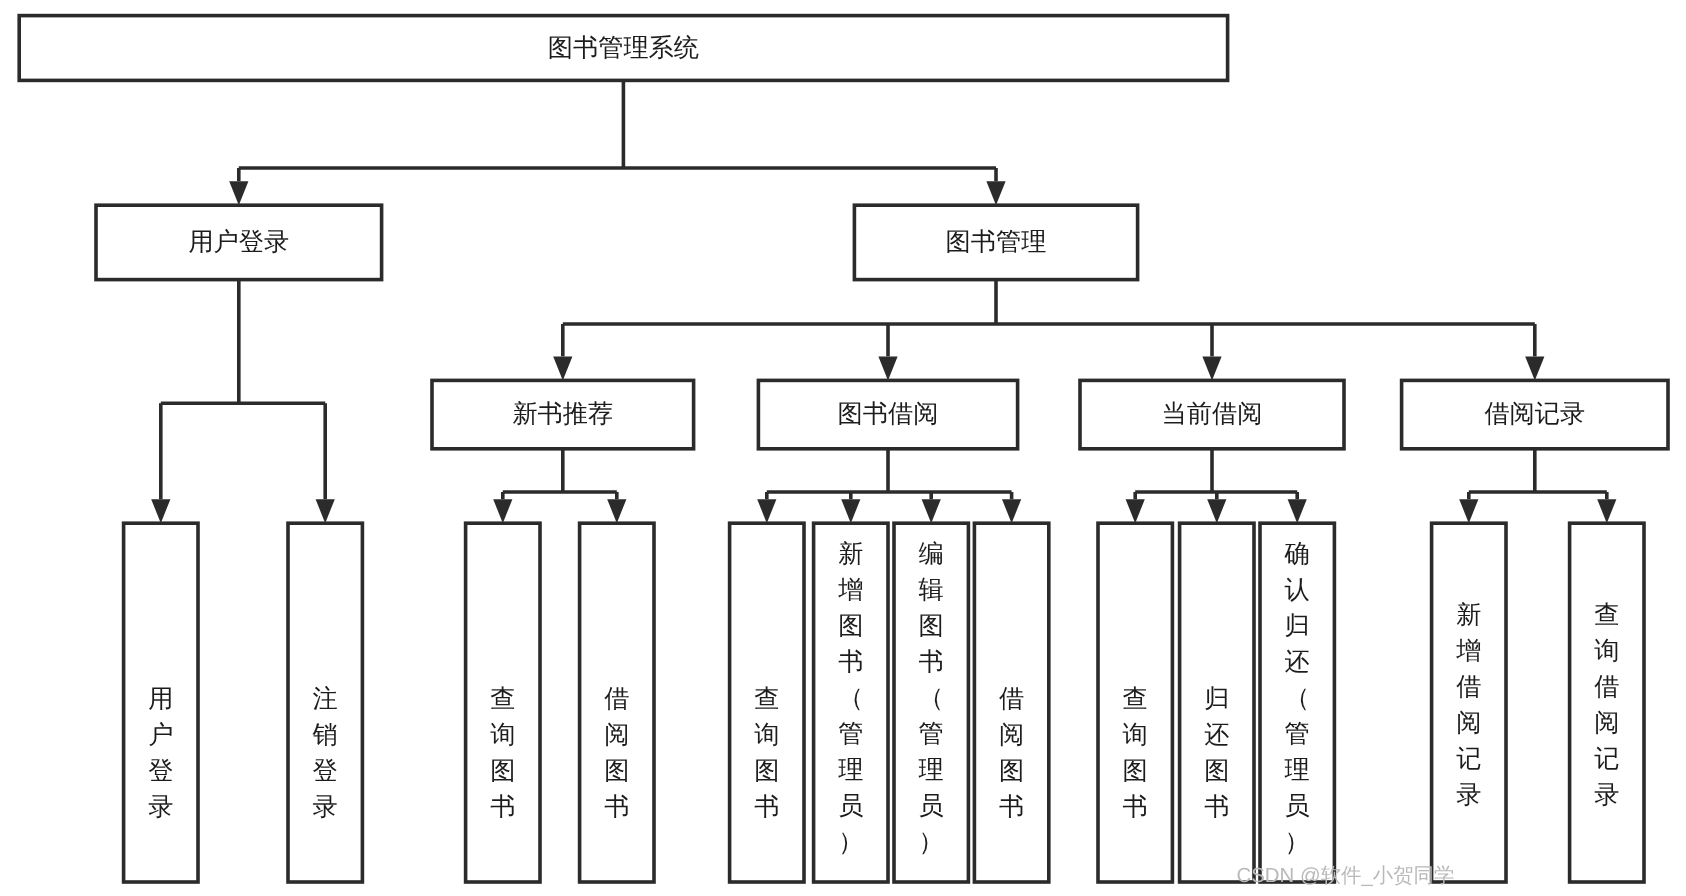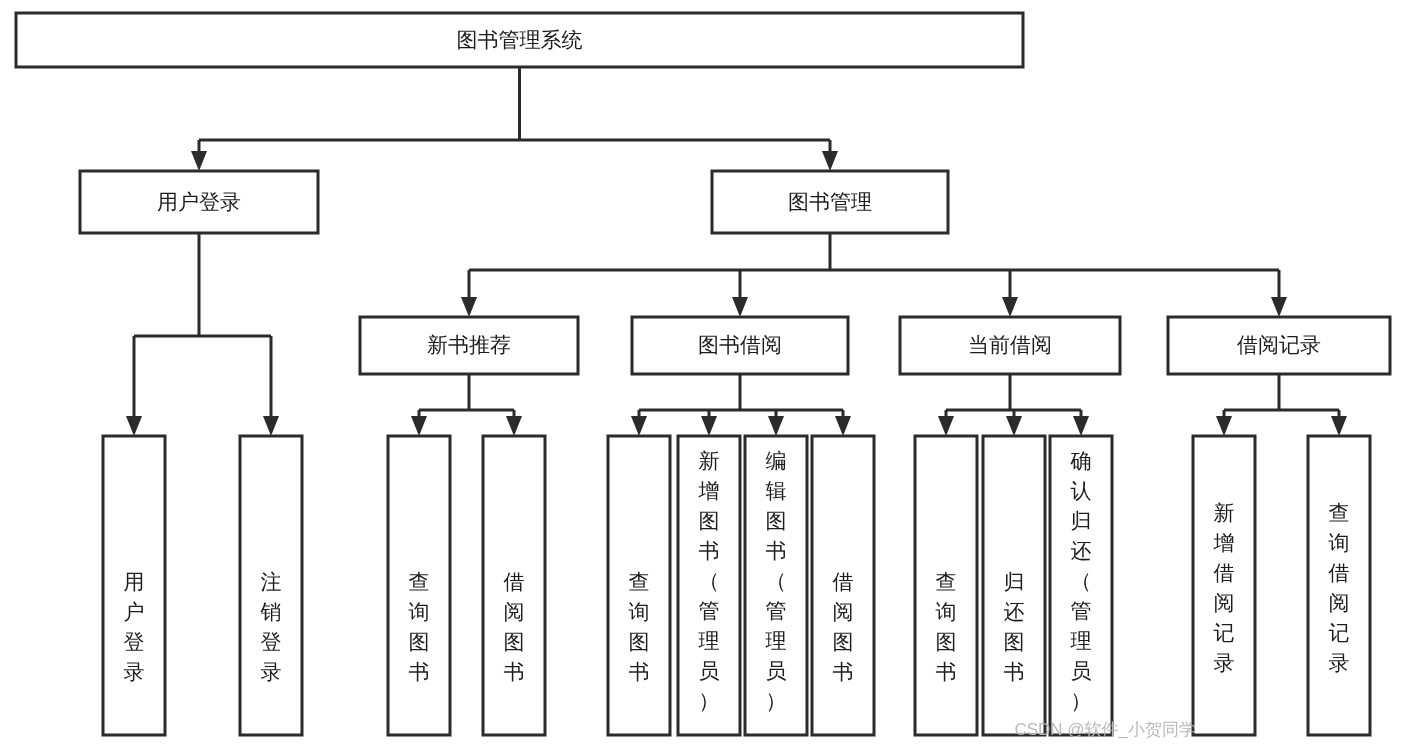--- a/index.html
+++ b/index.html
@@ -50,21 +50,21 @@
     dominant-baseline: middle;
   }
   .node-label-v {
     font-family: "Liberation Sans", "DejaVu Sans", sans-serif;
     font-size: 21px;
     fill: #1c1c1c;
     text-anchor: middle;
   }
   .watermark-text {
     position: absolute;
-    right: 28px;
+    right: 12px;
     bottom: 6px;
     font-family: "Liberation Sans", "DejaVu Sans", sans-serif;
     font-size: 17px;
     color: #b9b9b9;
     white-space: nowrap;
     user-select: none;
   }
 </style>
 </head>
 <body>

